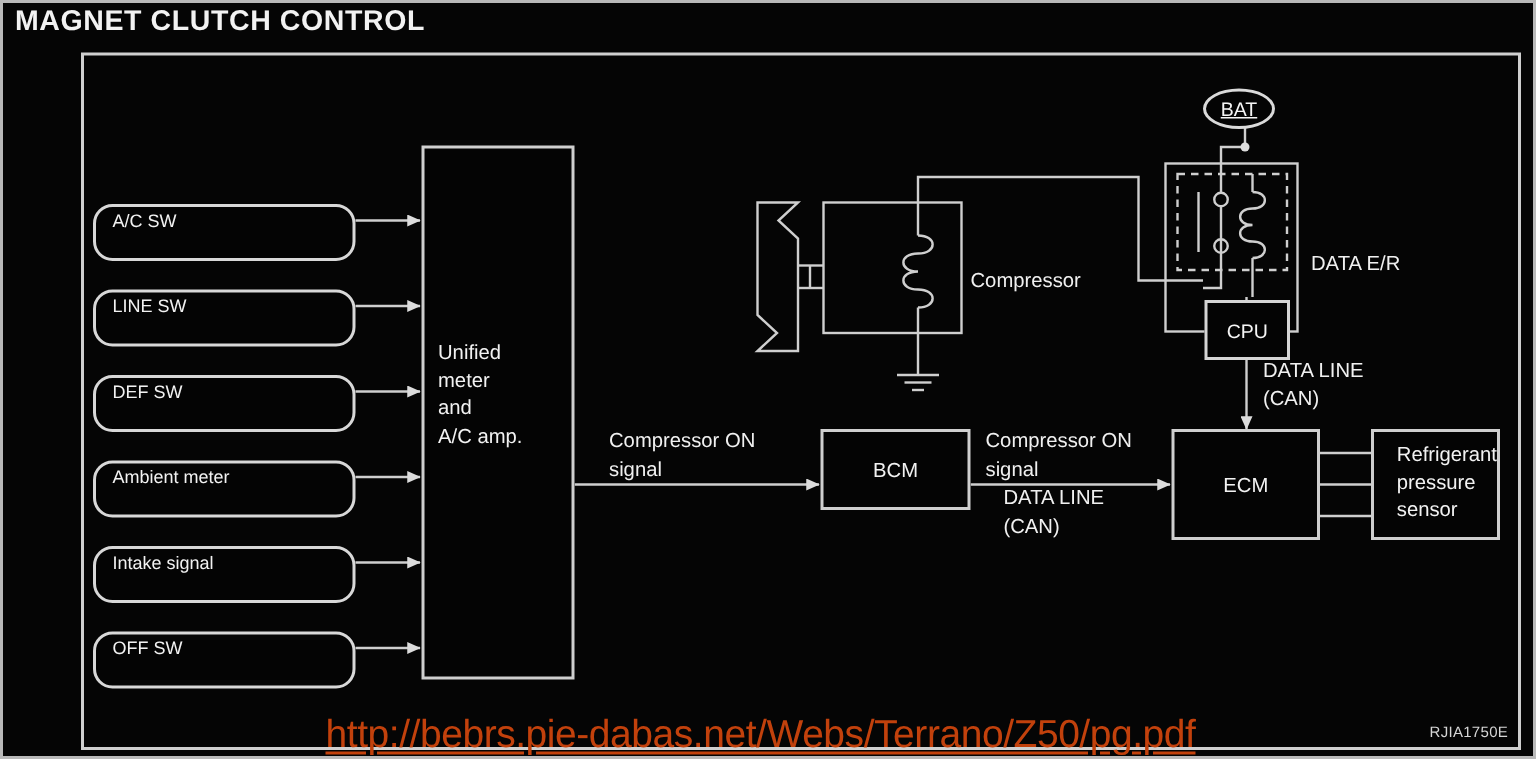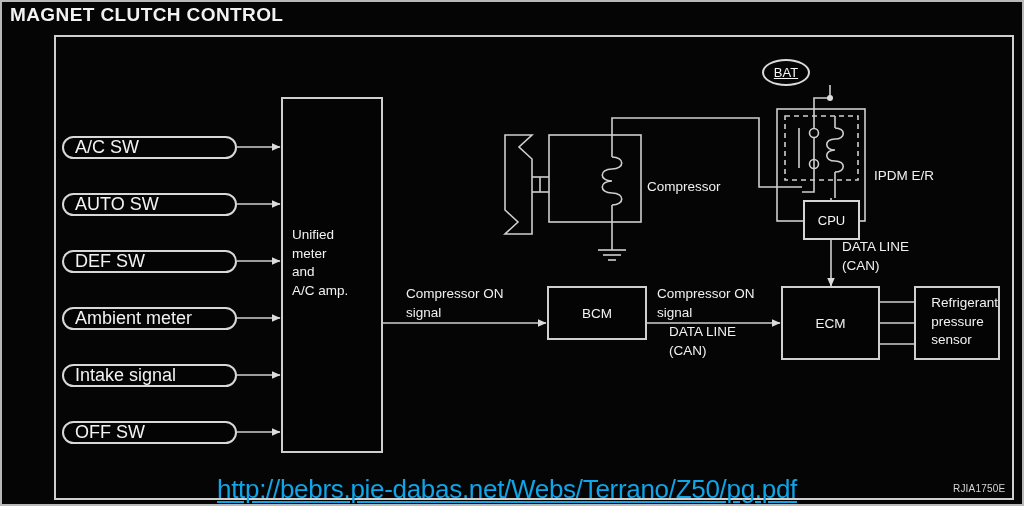--- a/index.html
+++ b/index.html
@@ -46,27 +46,27 @@
     position: absolute;
     left: 0;
     top: 0;
     width: 1024px;
     height: 506px;
     pointer-events: none;
   }
   
   .pill {
     position: absolute;
-    height: 23px;
+    height: 38px;
     width: 175px;
     border: 2px solid #d8d8d8;
     border-radius: 13px;
     box-sizing: border-box;
     color: #f2f2f2;
-    font-size: 18px;
+    font-size: 12px;
     line-height: 19px;
     padding-left: 11px;
     background: #040404;
     white-space: nowrap;
   }
   
   .box {
     position: absolute;
     border: 2px solid #cfcfcf;
     box-sizing: border-box;
@@ -121,21 +121,21 @@
     align-items: center;
     justify-content: center;
     background: #040404;
   }
   
   #url-overlay {
     position: absolute;
     left: 215px;
     top: 472px;
     font-size: 26px;
-    color: #0ea5e9;
+    color: #c2410c;
     text-decoration: underline;
     text-underline-offset: 3px;
     letter-spacing: -0.3px;
     white-space: nowrap;
   }
   #figure-code {
     position: absolute;
     left: 951px;
     top: 481px;
     font-size: 10px;
@@ -219,21 +219,21 @@
       <circle cx="828" cy="96" r="3" fill="#dcdcdc" stroke="none"></circle>
 
       <line x1="829" y1="196" x2="829" y2="198"></line>
     </g>
   </svg>
 
   <div class="pill" style="left:60px; top:134px;">
     <span>A/C SW</span>
   </div>
   <div class="pill" style="left:60px; top:191px;">
-    <span>AUTO SW</span>
+    <span>LINE SW</span>
   </div>
   <div class="pill" style="left:60px; top:248px;">
     <span>DEF SW</span>
   </div>
   <div class="pill" style="left:60px; top:305px;">
     <span>Ambient meter</span>
   </div>
   <div class="pill" style="left:60px; top:362px;">
     <span>Intake signal</span>
   </div>
@@ -255,31 +255,31 @@
   <div class="box" style="left:779px; top:284px; width:99px; height:74px;">
     <span>ECM</span>
   </div>
 
   <div class="box left-align" style="left:912px; top:284px; width:86px; height:74px;justify-content:flex-end;">
     <span style="white-space:pre-line;">Refrigerant
 pressure
 sensor</span>
   </div>
 
-  <div id="bat-node" style="left:760px; top:57px;text-decoration:underline;">
+  <div id="bat-node" style="left:800px; top:57px;text-decoration:underline;">
     <span>BAT</span>
   </div>
 
   <div id="cpu-box" style="left:801px; top:198px;">
     <span>CPU</span>
   </div>
 
   <div class="label" style="left:645px; top:176px;">Compressor</div>
 
-  <div class="label" style="left:872px; top:165px;">IPDM E/R</div>
+  <div class="label" style="left:872px; top:165px;">DATA E/R</div>
 
   <div class="label" style="left:404px; top:283px;">Compressor ON
 signal</div>
 
   <div class="label" style="left:655px; top:283px;">Compressor ON
 signal</div>
 
   <div class="label" style="left:667px; top:321px;">DATA LINE
 (CAN)</div>
 

